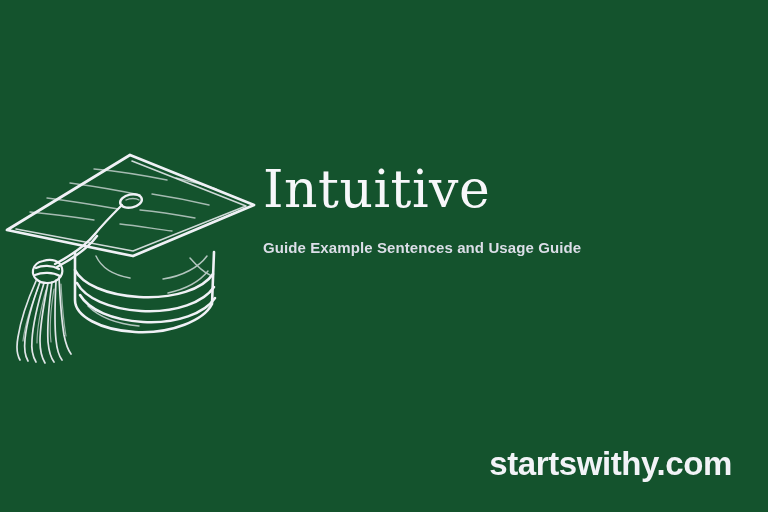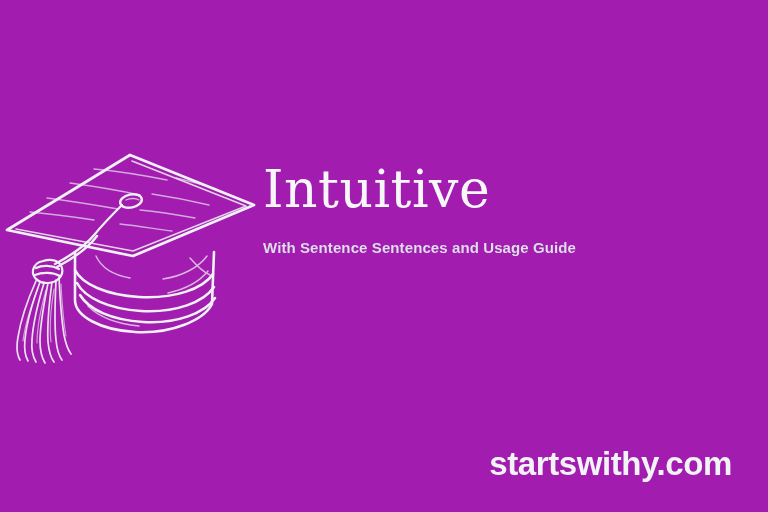--- a/index.html
+++ b/index.html
@@ -6,21 +6,21 @@
   html, body {
     margin: 0;
     padding: 0;
     background: #2f3048;
   }
   #card {
     position: relative;
     width: 768px;
     height: 512px;
     overflow: hidden;
-    background: #a21caf;
+    background: #14532d;
     font-family: "Liberation Sans", sans-serif;
     -webkit-font-smoothing: antialiased;
   }
 
   
   #cap-illustration {
     position: absolute;
     left: 0px;
     top: 148px;
     width: 262px;
@@ -164,18 +164,18 @@
         <path d="M38 140 C31 158 25 176 23 193"></path>
         <path d="M46 142 C41 160 37 178 37 195"></path>
         <path d="M54 141 C51 159 49 177 51 194"></path>
         <path d="M61 136 C62 154 63 171 66 188"></path>
       </g>
     </svg>
   </div>
 
   <div id="headline-block">
     <div id="word-title">Intuitive</div>
-    <div id="subtitle">With Sentence Sentences and Usage Guide</div>
+    <div id="subtitle">Guide Example Sentences and Usage Guide</div>
   </div>
 
   <div id="brand-domain">startswithy.com</div>
 
 </div>
 
 </body></html>

